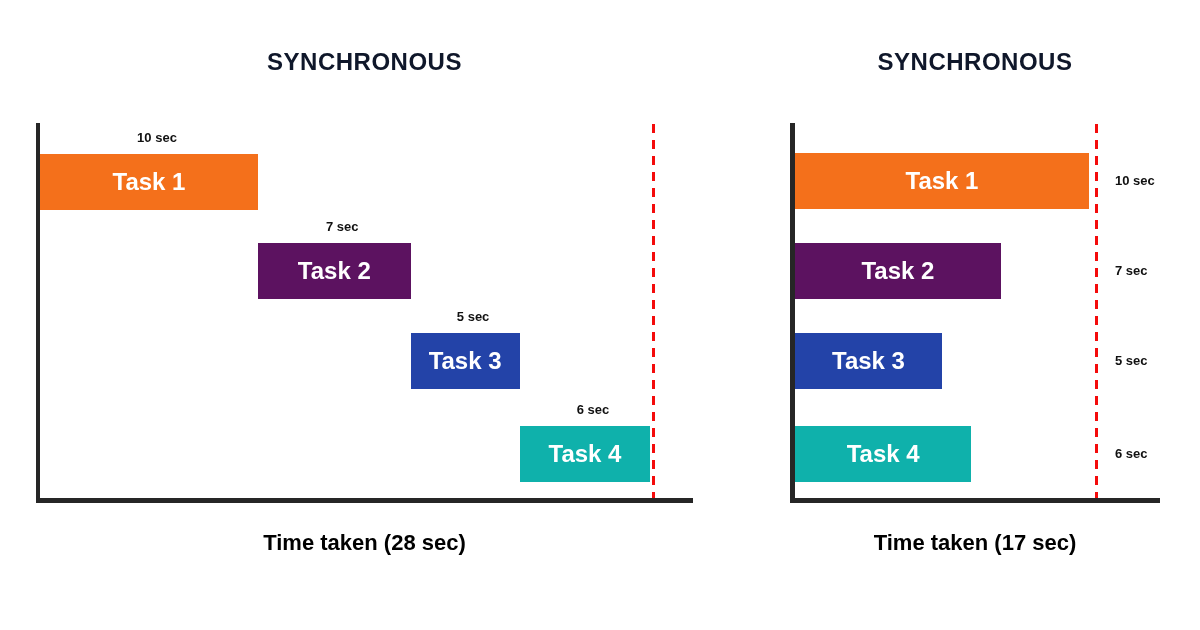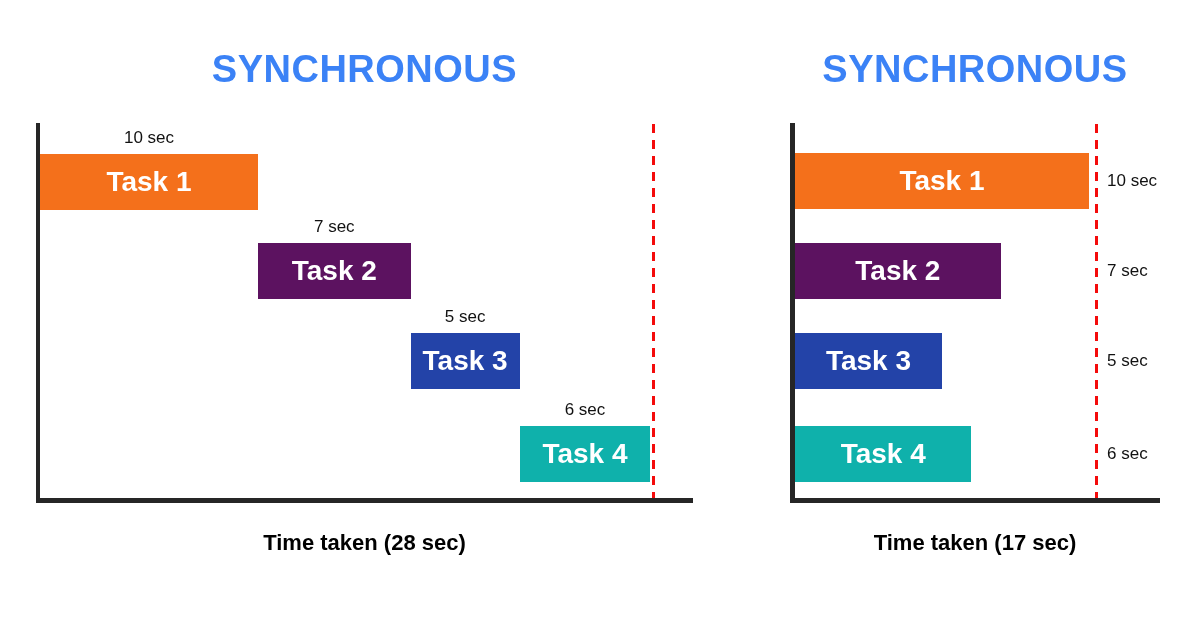--- a/index.html
+++ b/index.html
@@ -12,24 +12,24 @@
     position: relative;
     width: 1200px;
     height: 630px;
     background: #ffffff;
     overflow: hidden;
   }
   .panel-title {
     position: absolute;
     margin: 0;
     text-align: center;
-    font-size: 38px;
+    font-size: 24px;
     font-weight: 600;
     letter-spacing: 0.5px;
-    color: #3b82f6;
+    color: #0f172a;
     white-space: nowrap;
   }
   .plot {
     position: absolute;
   }
   .y-axis {
     position: absolute;
     left: 0;
     top: 0;
     height: 100%;
@@ -50,30 +50,31 @@
     background: repeating-linear-gradient(to bottom, var(--deadline-color, #f40b0b) 0 9px, transparent 9px 16px);
   }
   .bar {
     position: absolute;
     display: flex;
     align-items: center;
     justify-content: center;
   }
   .bar-label {
     color: #ffffff;
-    font-size: 28px;
+    font-size: 24px;
     font-weight: 700;
     white-space: nowrap;
   }
   .duration-label {
     position: absolute;
-    font-size: 17px;
-    font-weight: 400;
+    font-size: 13px;
+    font-weight: 700;
     color: #111111;
     white-space: nowrap;
+    margin-left: 8px;
   }
   .duration-label.above {
     text-align: center;
     height: 22px;
     line-height: 22px;
   }
   .duration-label.right {
     height: 22px;
     line-height: 22px;
   }

